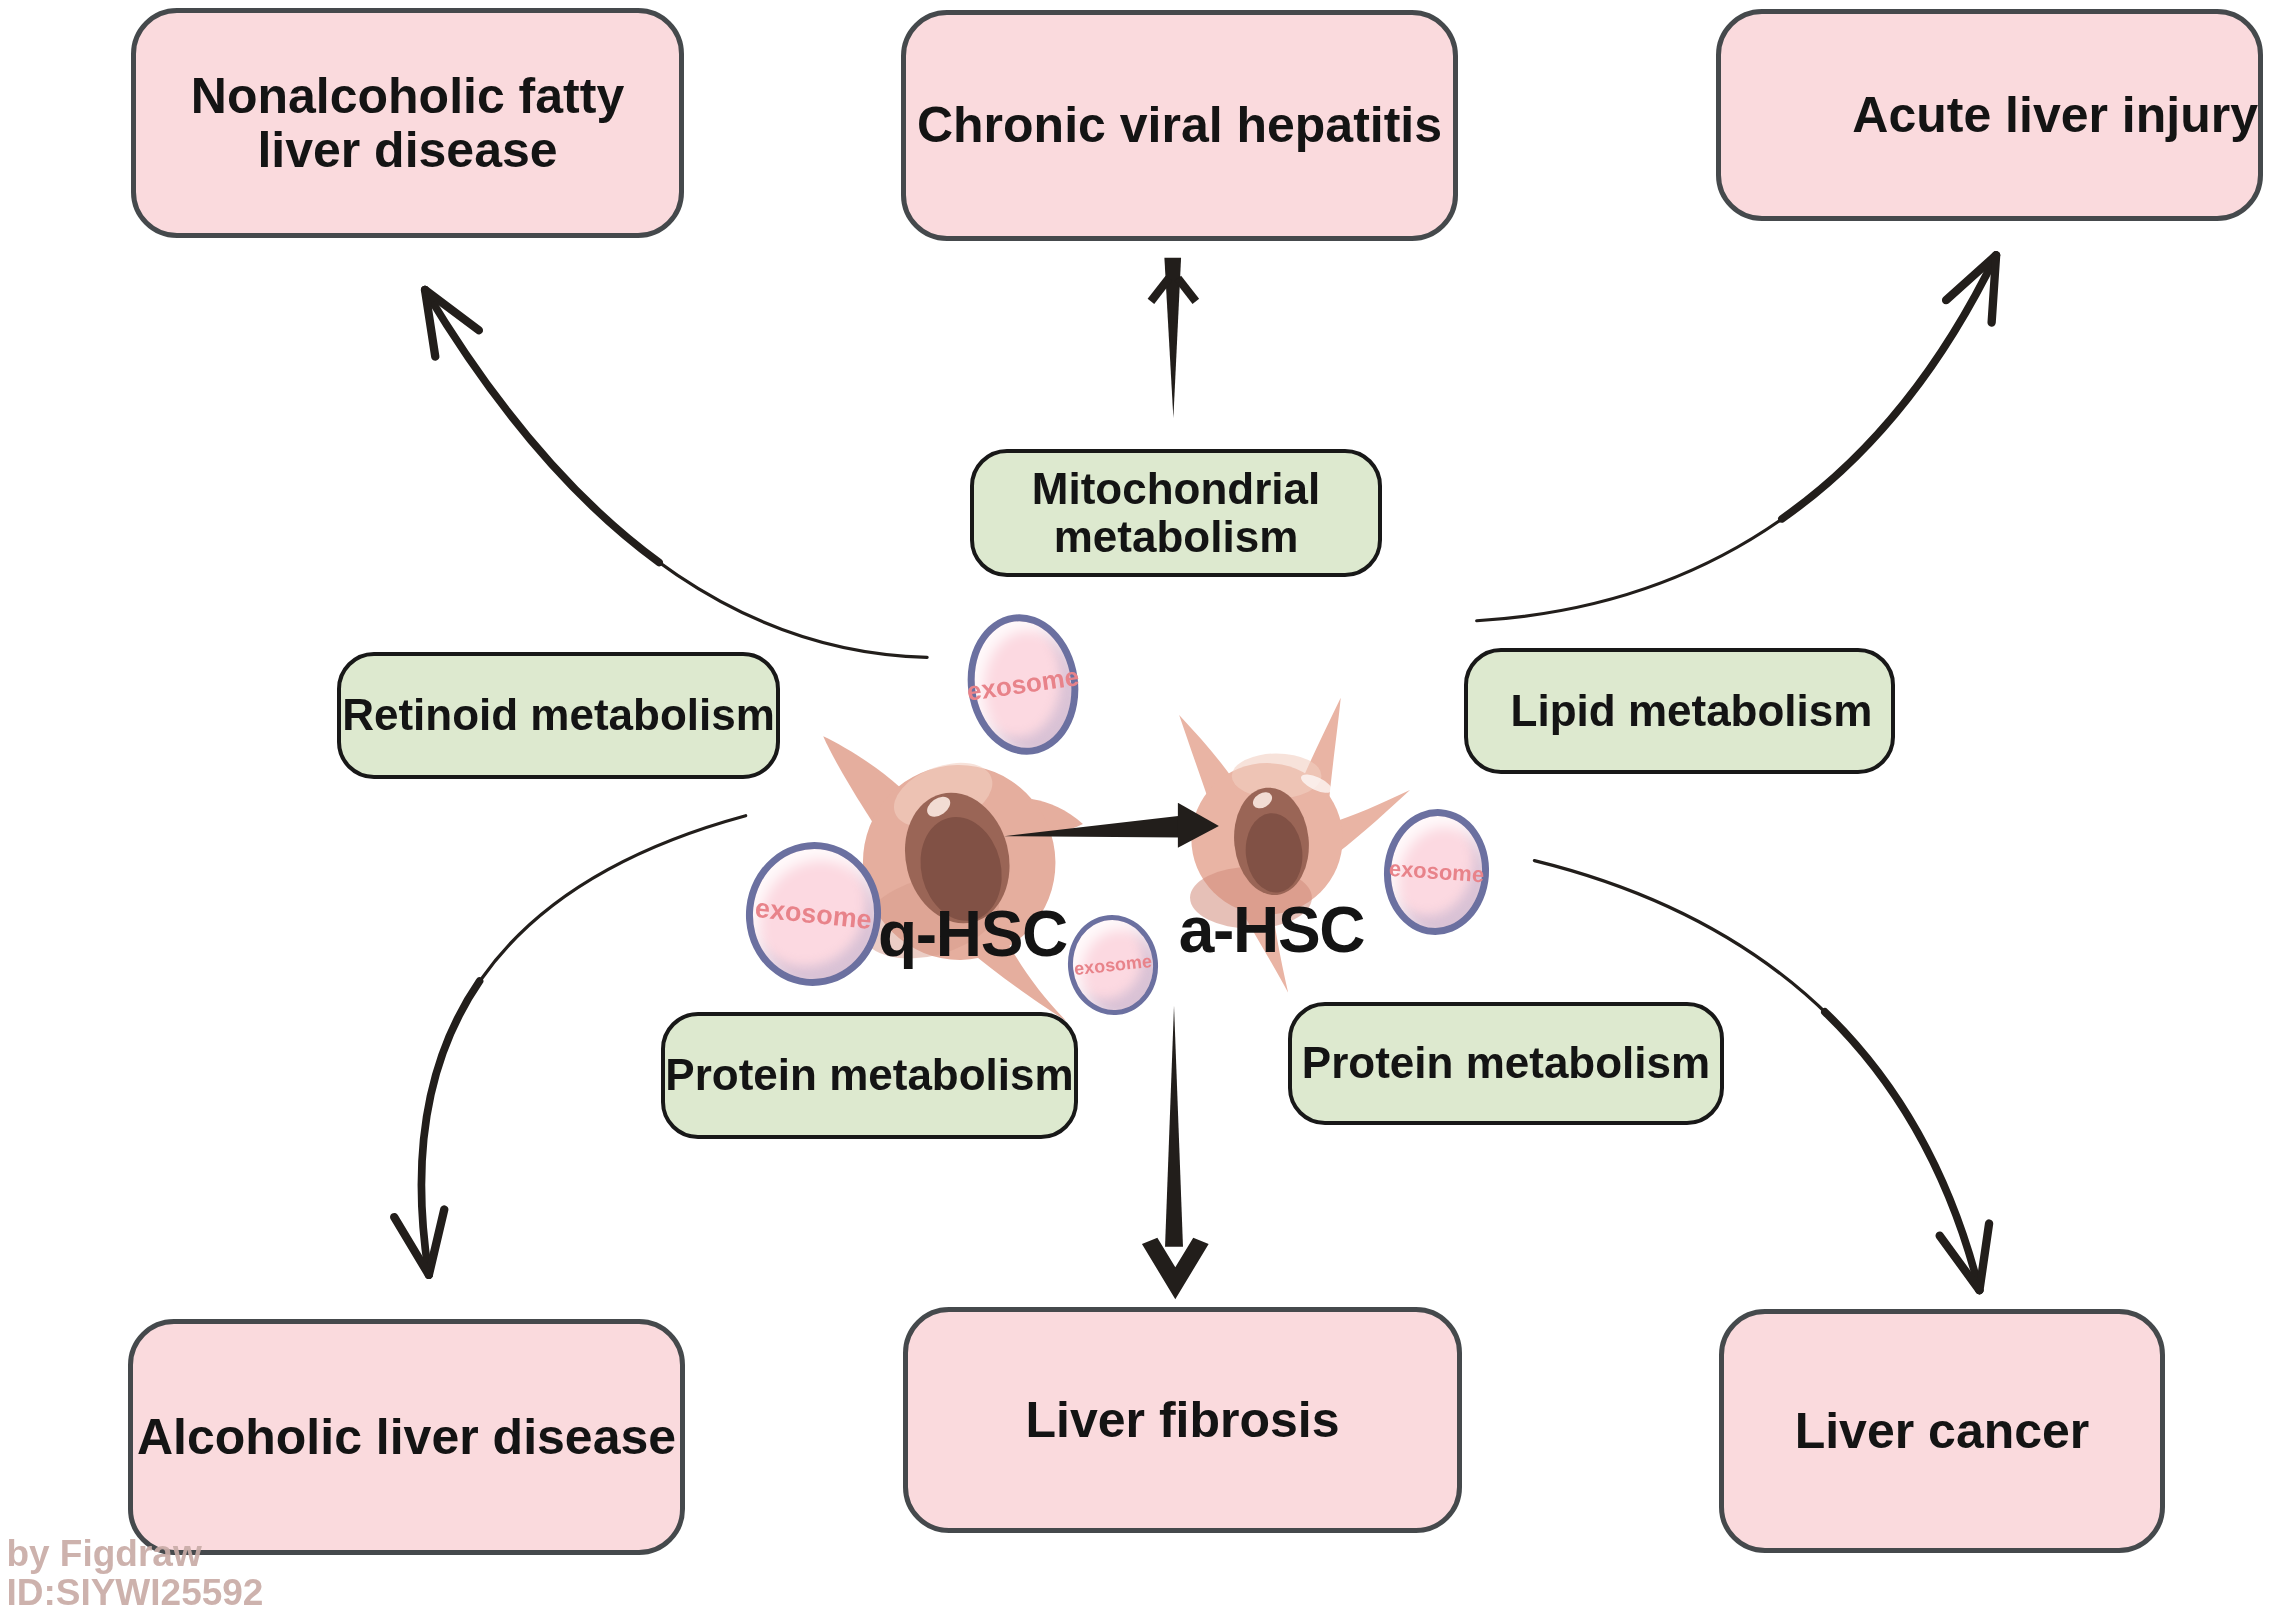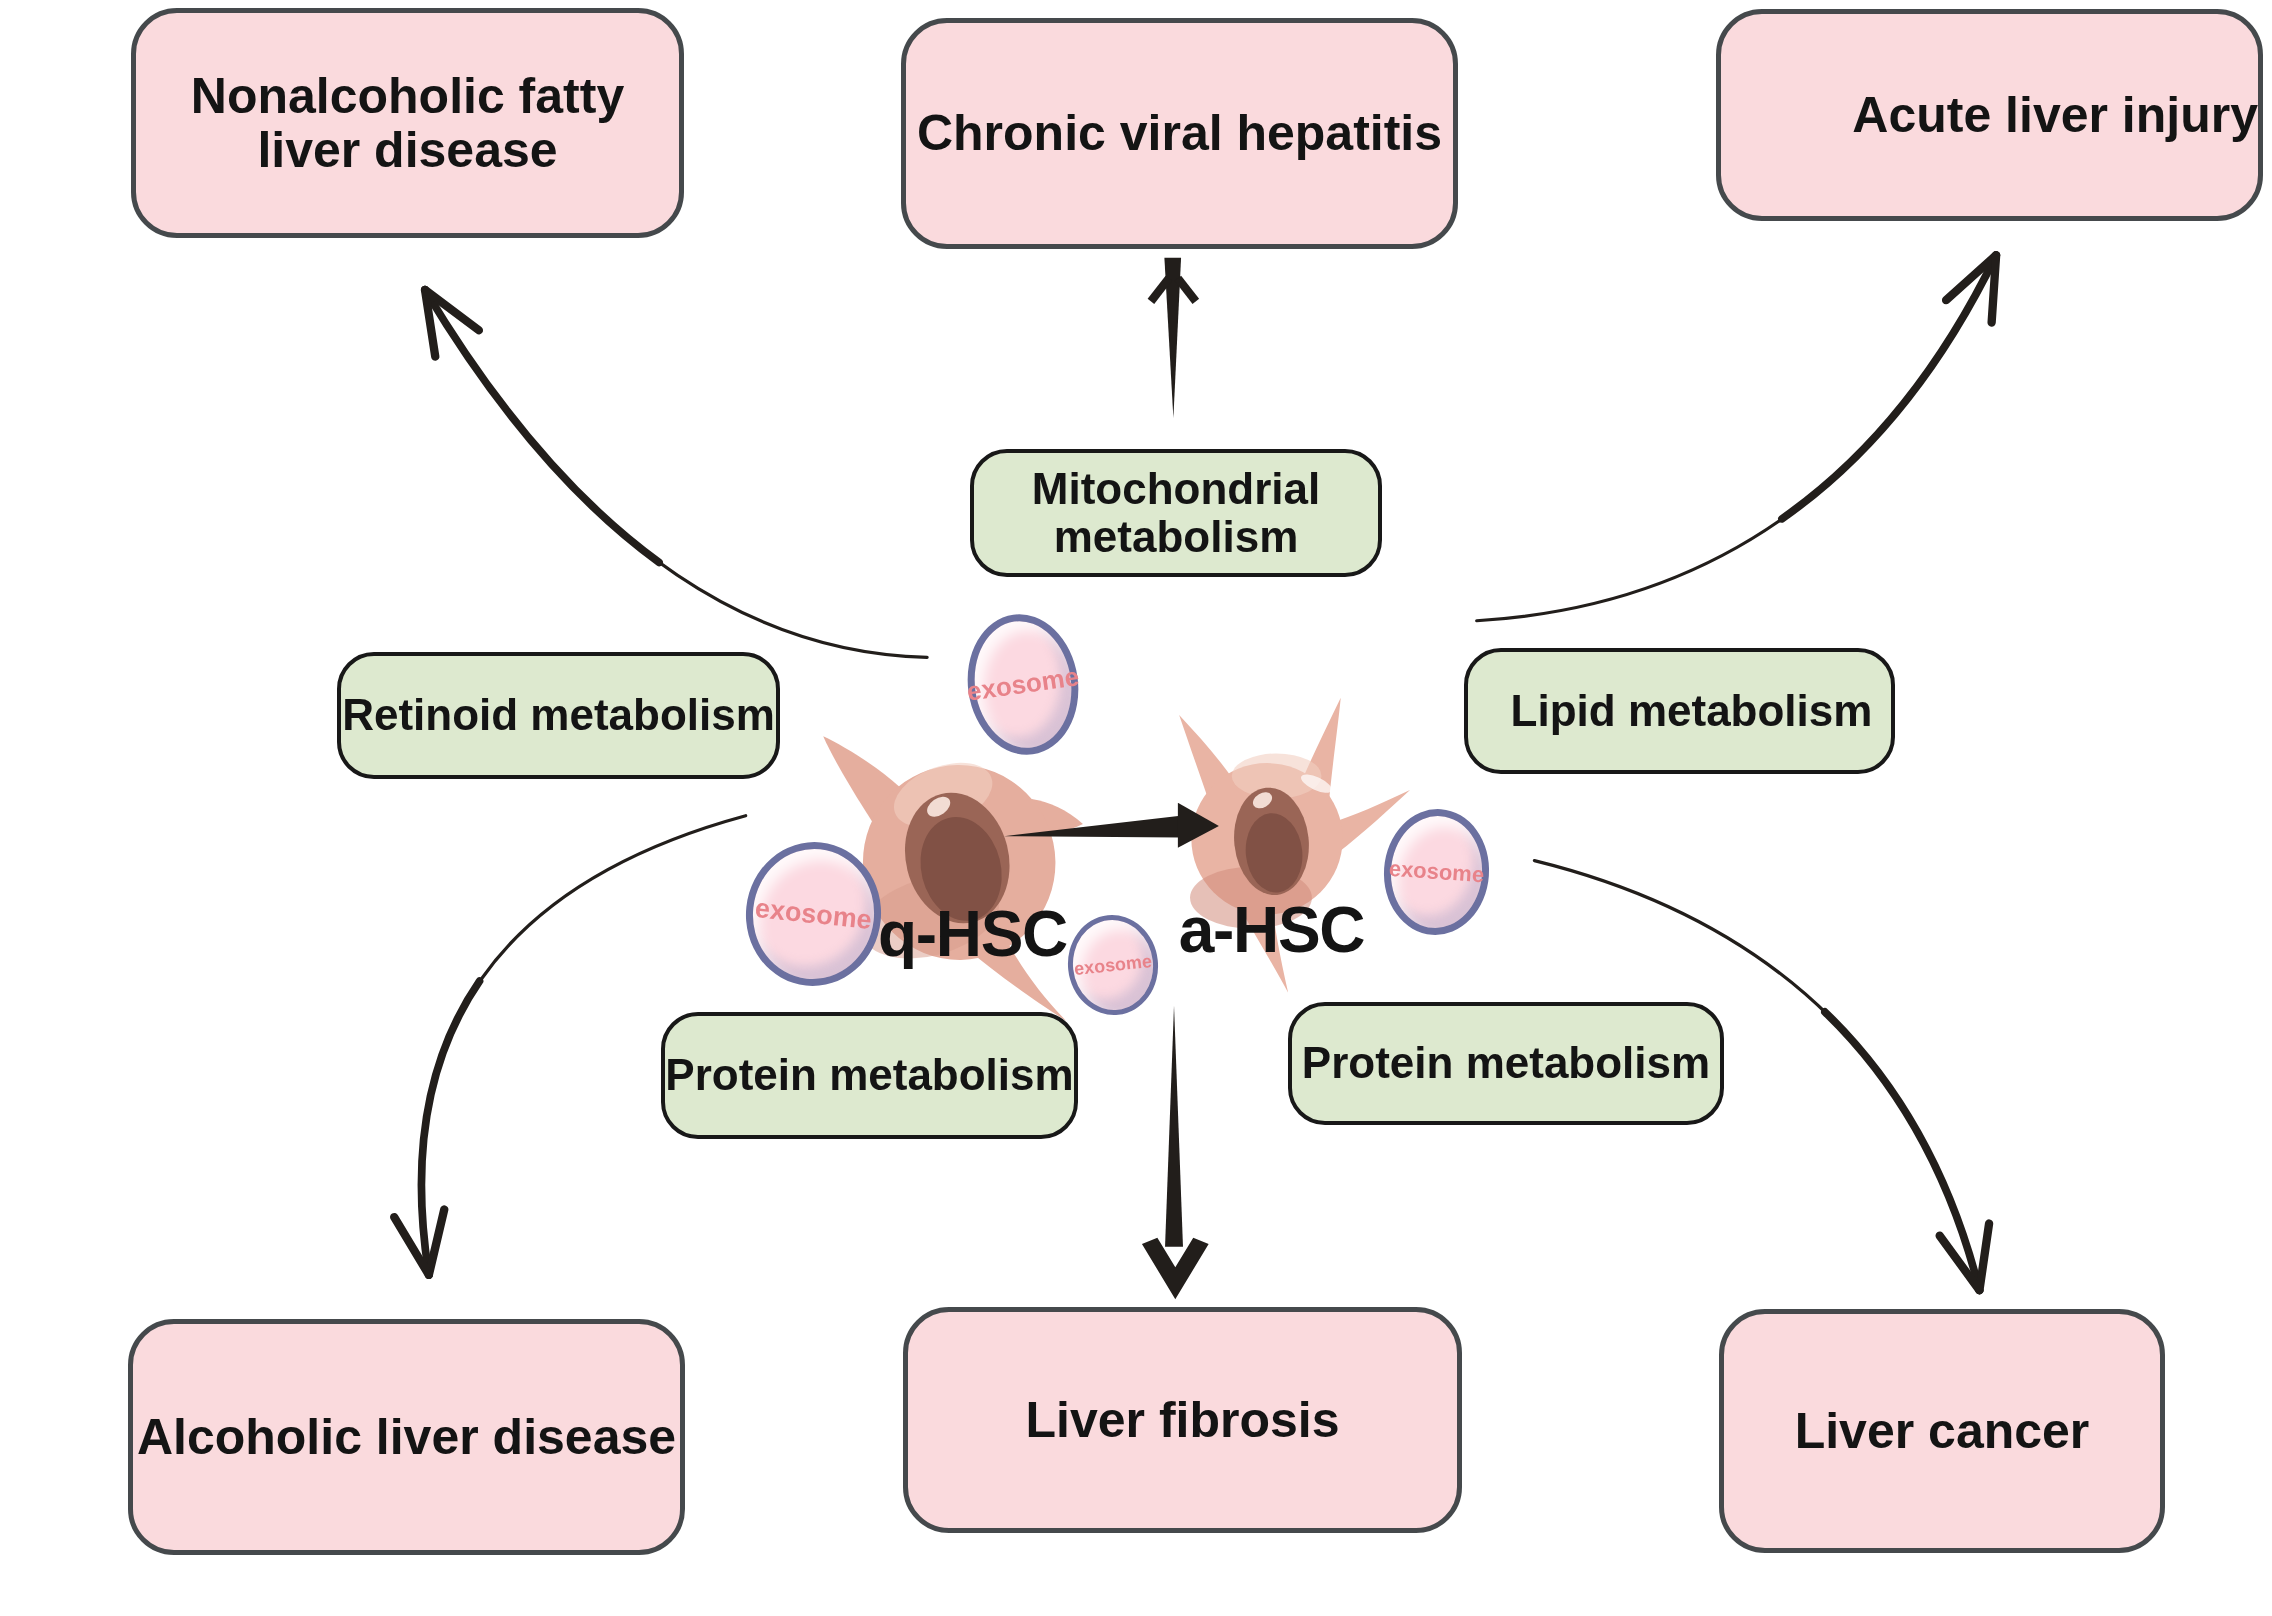--- a/index.html
+++ b/index.html
@@ -127,21 +127,21 @@
     </g>
   </svg>
 
   <div class="pbox twoline" style="left:131px;top:7.7px;width:553px;height:230px;">
     <div>
       <span class="ln">Nonalcoholic fatty</span>
       <span class="ln">liver disease</span>
     </div>
   </div>
 
-  <div class="pbox" style="left:901px;top:9.6px;width:557px;height:231px;margin-top:8px;">
+  <div class="pbox" style="left:901px;top:9.6px;width:557px;height:231px;">
     <span>Chronic viral hepatitis</span>
   </div>
 
   <div class="pbox" style="left:1716px;top:9px;width:547px;height:212px;justify-content:flex-end;">
     <span>Acute liver injury</span>
   </div>
 
   <div class="pbox" style="left:128px;top:1319px;width:557px;height:236px;">
     <span>Alcoholic liver disease</span>
   </div>
@@ -190,15 +190,19 @@
   </div>
 
   <div class="exo" style="left:1384px;top:809px;width:105px;height:126px;font-size:22px;transform:rotate(4deg);">
     <span>exosome</span>
   </div>
 
   <div class="hsc-label" style="left:844px;top:897px;width:257px;">q-HSC</div>
 
   <div class="hsc-label" style="left:1143px;top:893px;width:257px;">a-HSC</div>
 
+  <div class="watermark" style="left:6.4px;top:1534px;">
+    <div>by Figdraw</div>
+    <div>ID:SIYWI25592</div>
+  </div>
 
 </div>
 
 
 </body></html>

